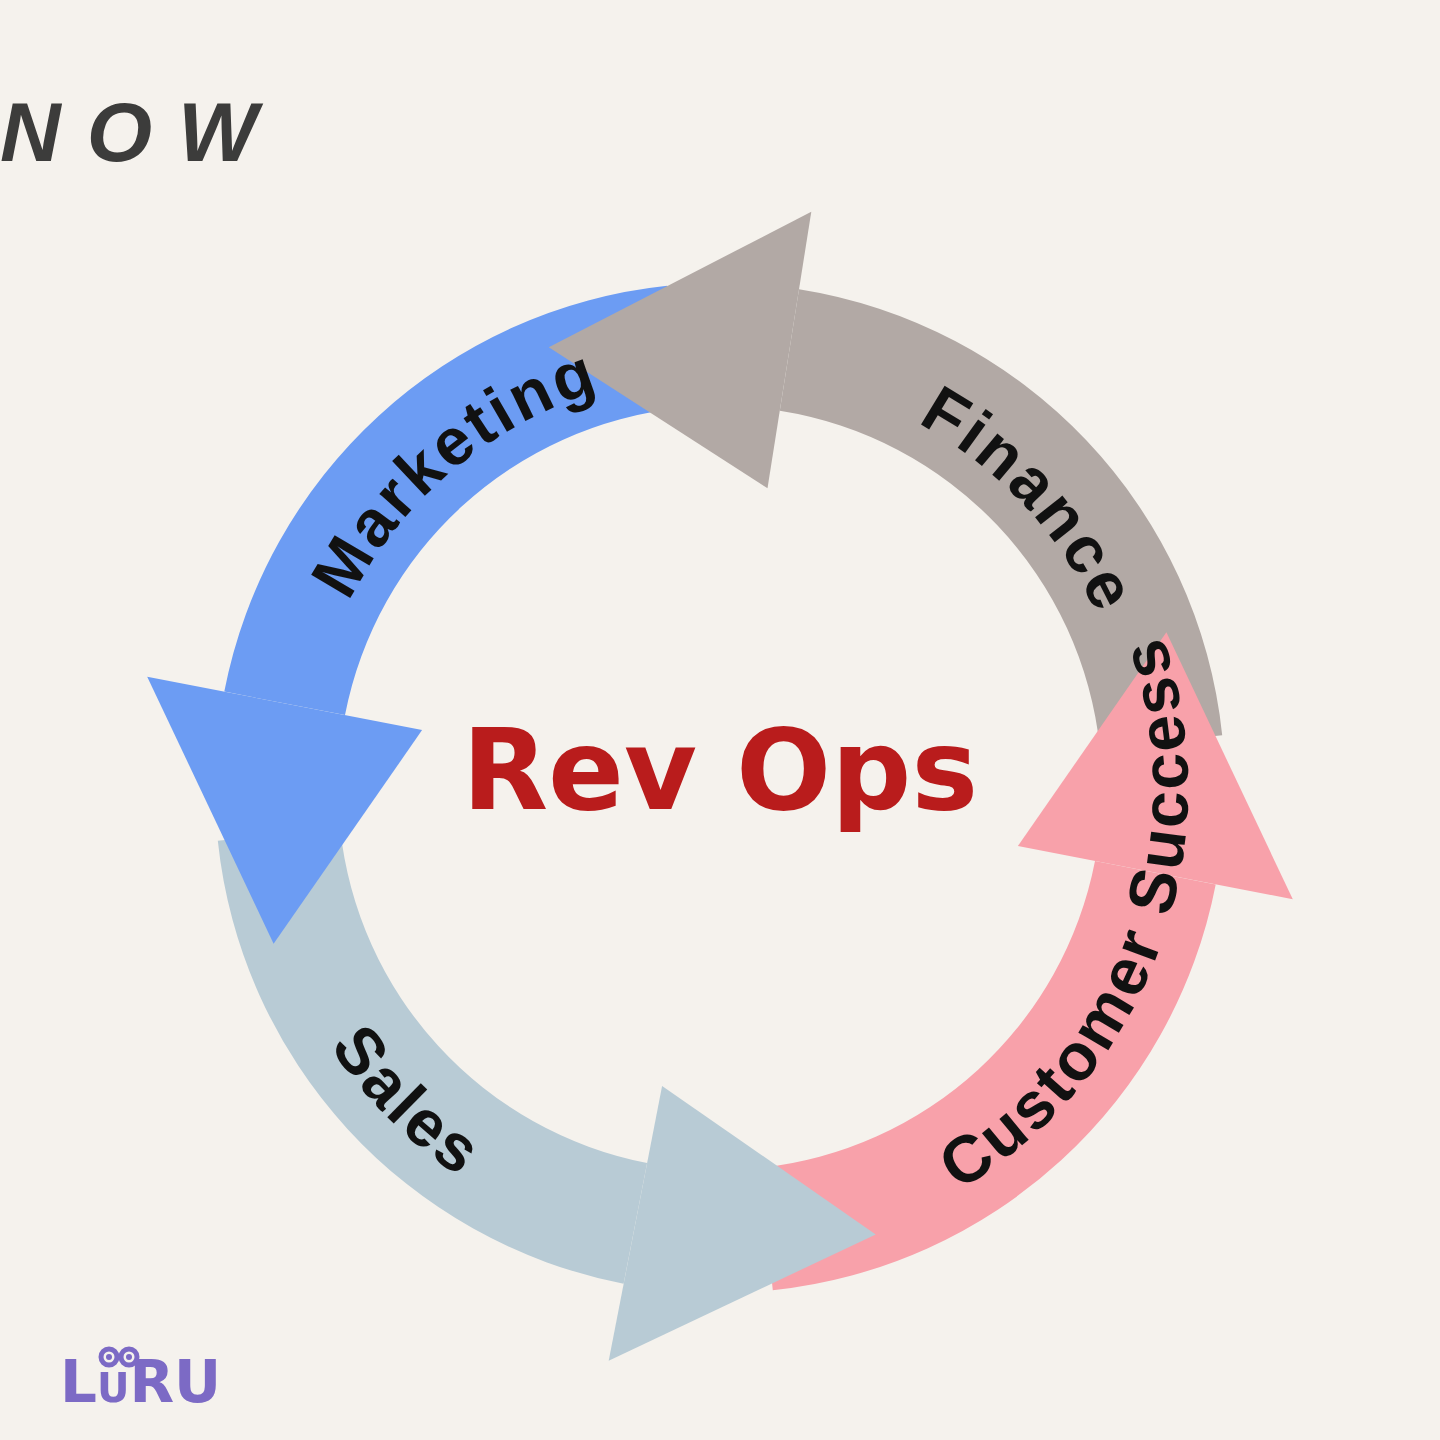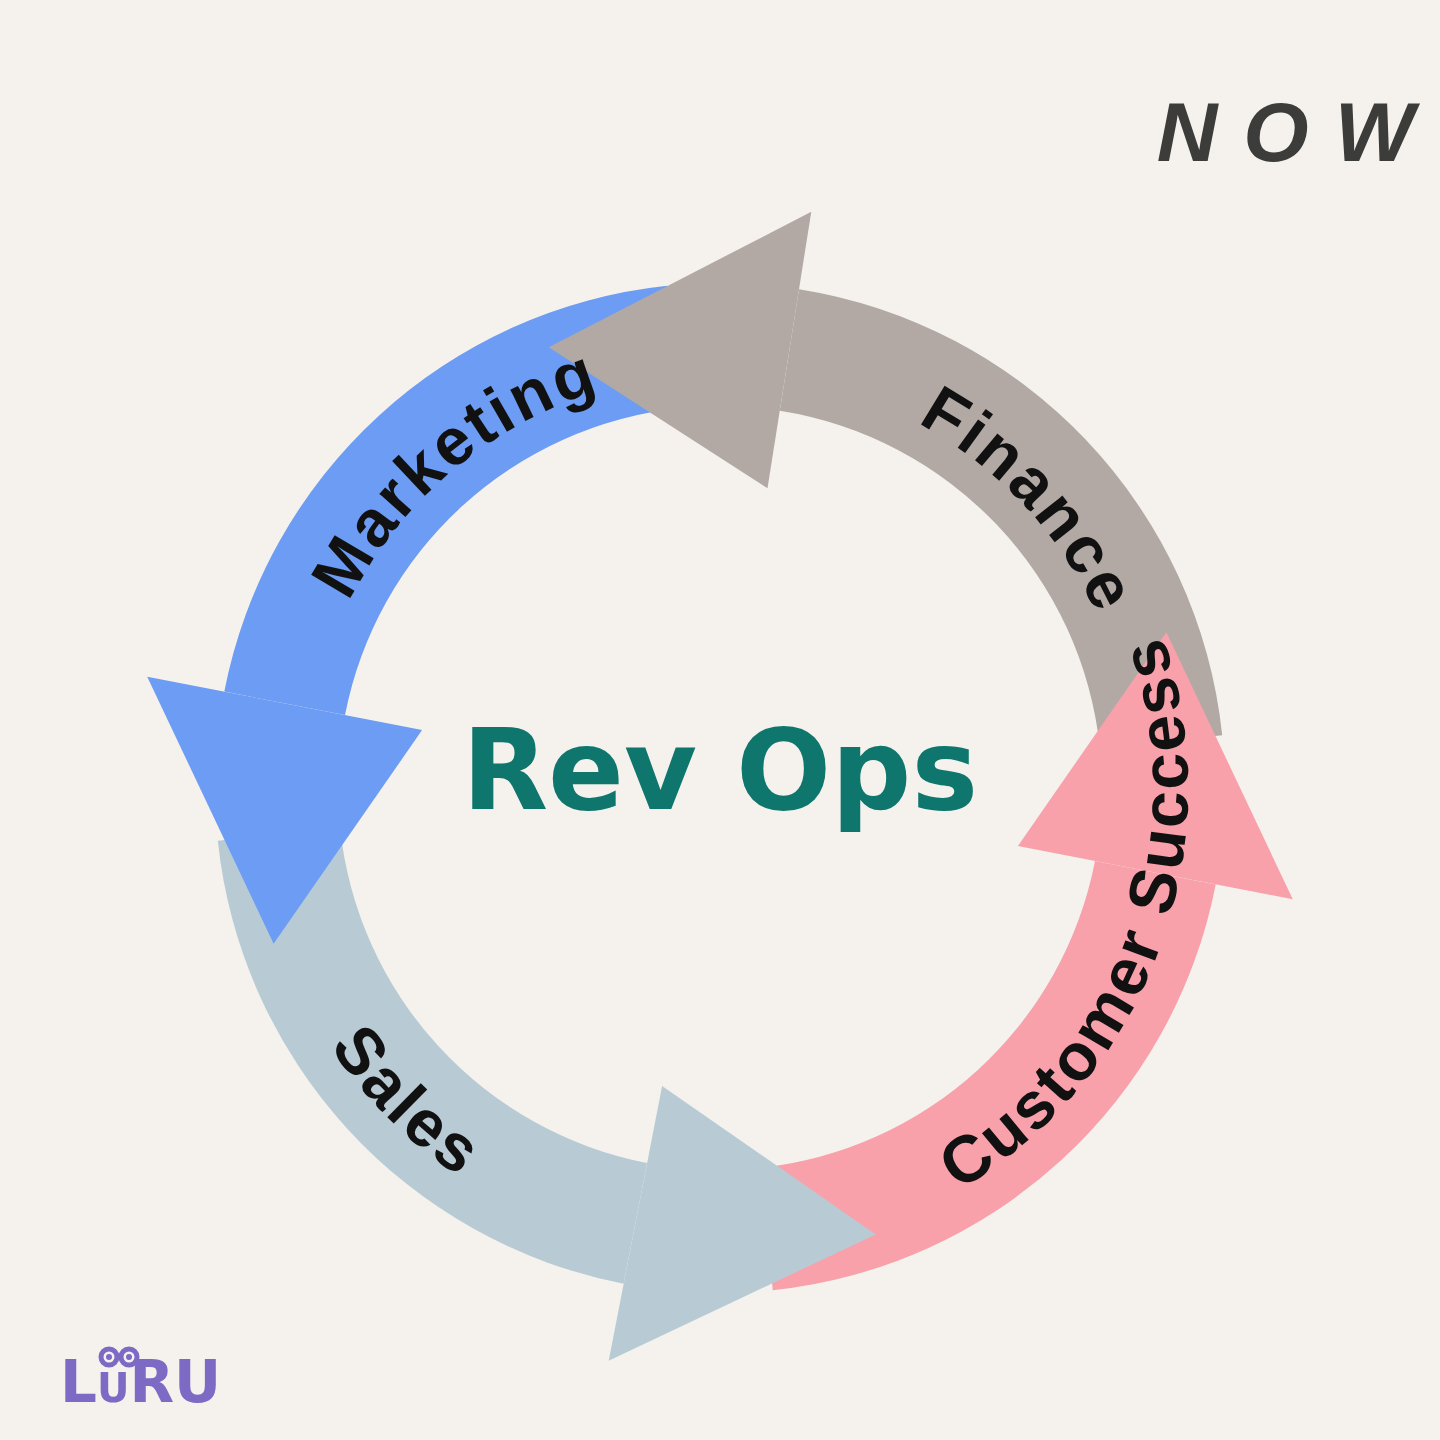--- a/index.html
+++ b/index.html
@@ -2,28 +2,28 @@
 <html><head>
 <meta charset="utf-8">
 <style>
   html,body{margin:0;padding:0;}
   body{width:1440px;height:1440px;background:#f5f2ed;}
   .canvas{
     position:relative;width:1440px;height:1440px;overflow:hidden;
     background:#f5f2ed;font-family:"DejaVu Sans",sans-serif;
   }
   .title{
-    position:absolute;top:90px;left:0;width:100%;text-align:right;
+    position:absolute;top:90px;left:0;width:100%;text-align:left;
     font-family:"Liberation Sans",sans-serif;font-weight:bold;font-style:italic;
     font-size:84px;line-height:1;letter-spacing:26px;color:#3c3c3b;
   }
   .center-label{
     position:absolute;top:714px;left:0;width:100%;text-align:center;
     font-family:"DejaVu Sans",sans-serif;font-weight:bold;
-    font-size:112px;line-height:1;color:#0f766e;
+    font-size:112px;line-height:1;color:#b91c1c;
   }
   svg.diagram{position:absolute;left:0;top:0;}
   svg.logo{position:absolute;left:56px;top:1336px;}
   .seg-label{
     font-family:"Liberation Sans",sans-serif;font-weight:bold;
   }
 </style>
 </head>
 <body>
 

